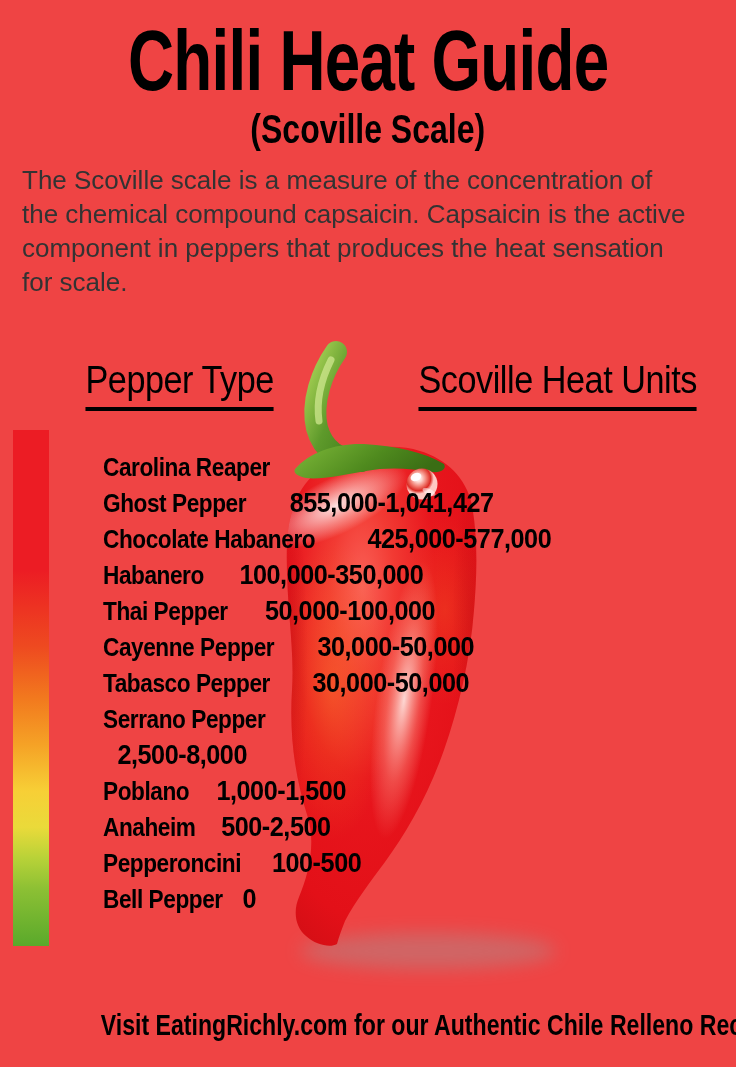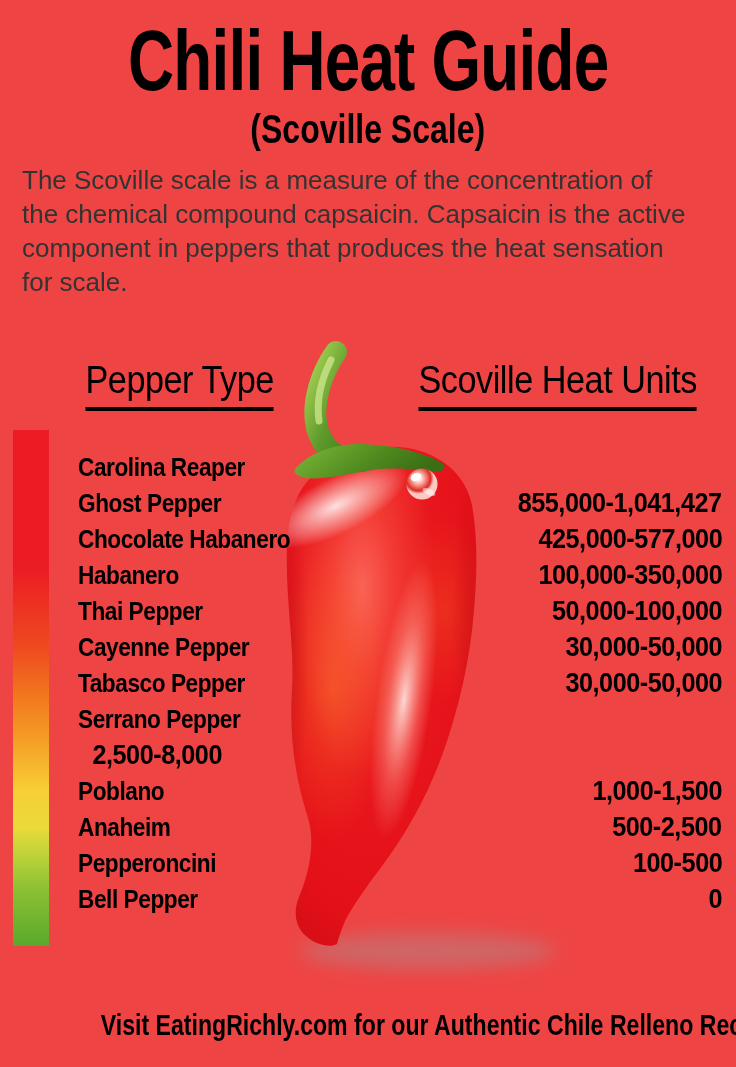--- a/index.html
+++ b/index.html
@@ -25,22 +25,22 @@
   .col-header.h-left{left:40px;width:280px;}
   .col-header.h-right{left:385px;width:345px;text-align:center;}
 
   .heat-bar{top:430px;left:13px;width:36px;height:516px;z-index:1;
     background:linear-gradient(to bottom,#ec1c24 0%,#ec1c24 27%,#ee4a20 42%,#f2791e 52%,
       #f5a226 61%,#f7cf36 70%,#eada3a 77%,#b8d238 83%,#8cc034 89%,#5aa92b 100%);}
 
   .pepper-svg{top:325px;left:250px;width:350px;height:665px;z-index:1;}
 
   .rows{top:449px;left:0;width:736px;z-index:2;}
-  .row{height:36px;display:flex;align-items:center;justify-content:space-between;
-       padding:0 14px 0 78px;}
+  .row{height:36px;display:flex;align-items:center;
+       padding:0 14px 0 78px;margin-left:25px;}
   .row .name{font-size:26px;font-weight:bold;letter-spacing:-0.5px;}
   .row .name .cond{--sx:0.87;}
   .row .shu{font-size:28px;font-weight:bold;letter-spacing:-0.5px;}
   .row .shu .cond{--sx:0.9;}
 
   .footer{top:1007px;left:0;font-size:30px;font-weight:bold;line-height:1.2;}
   .footer .cond{--sx:0.77;}
 
   :root{--pepper-red:#e8161d;--stem-green:#5e9a2b;}
 </style>

